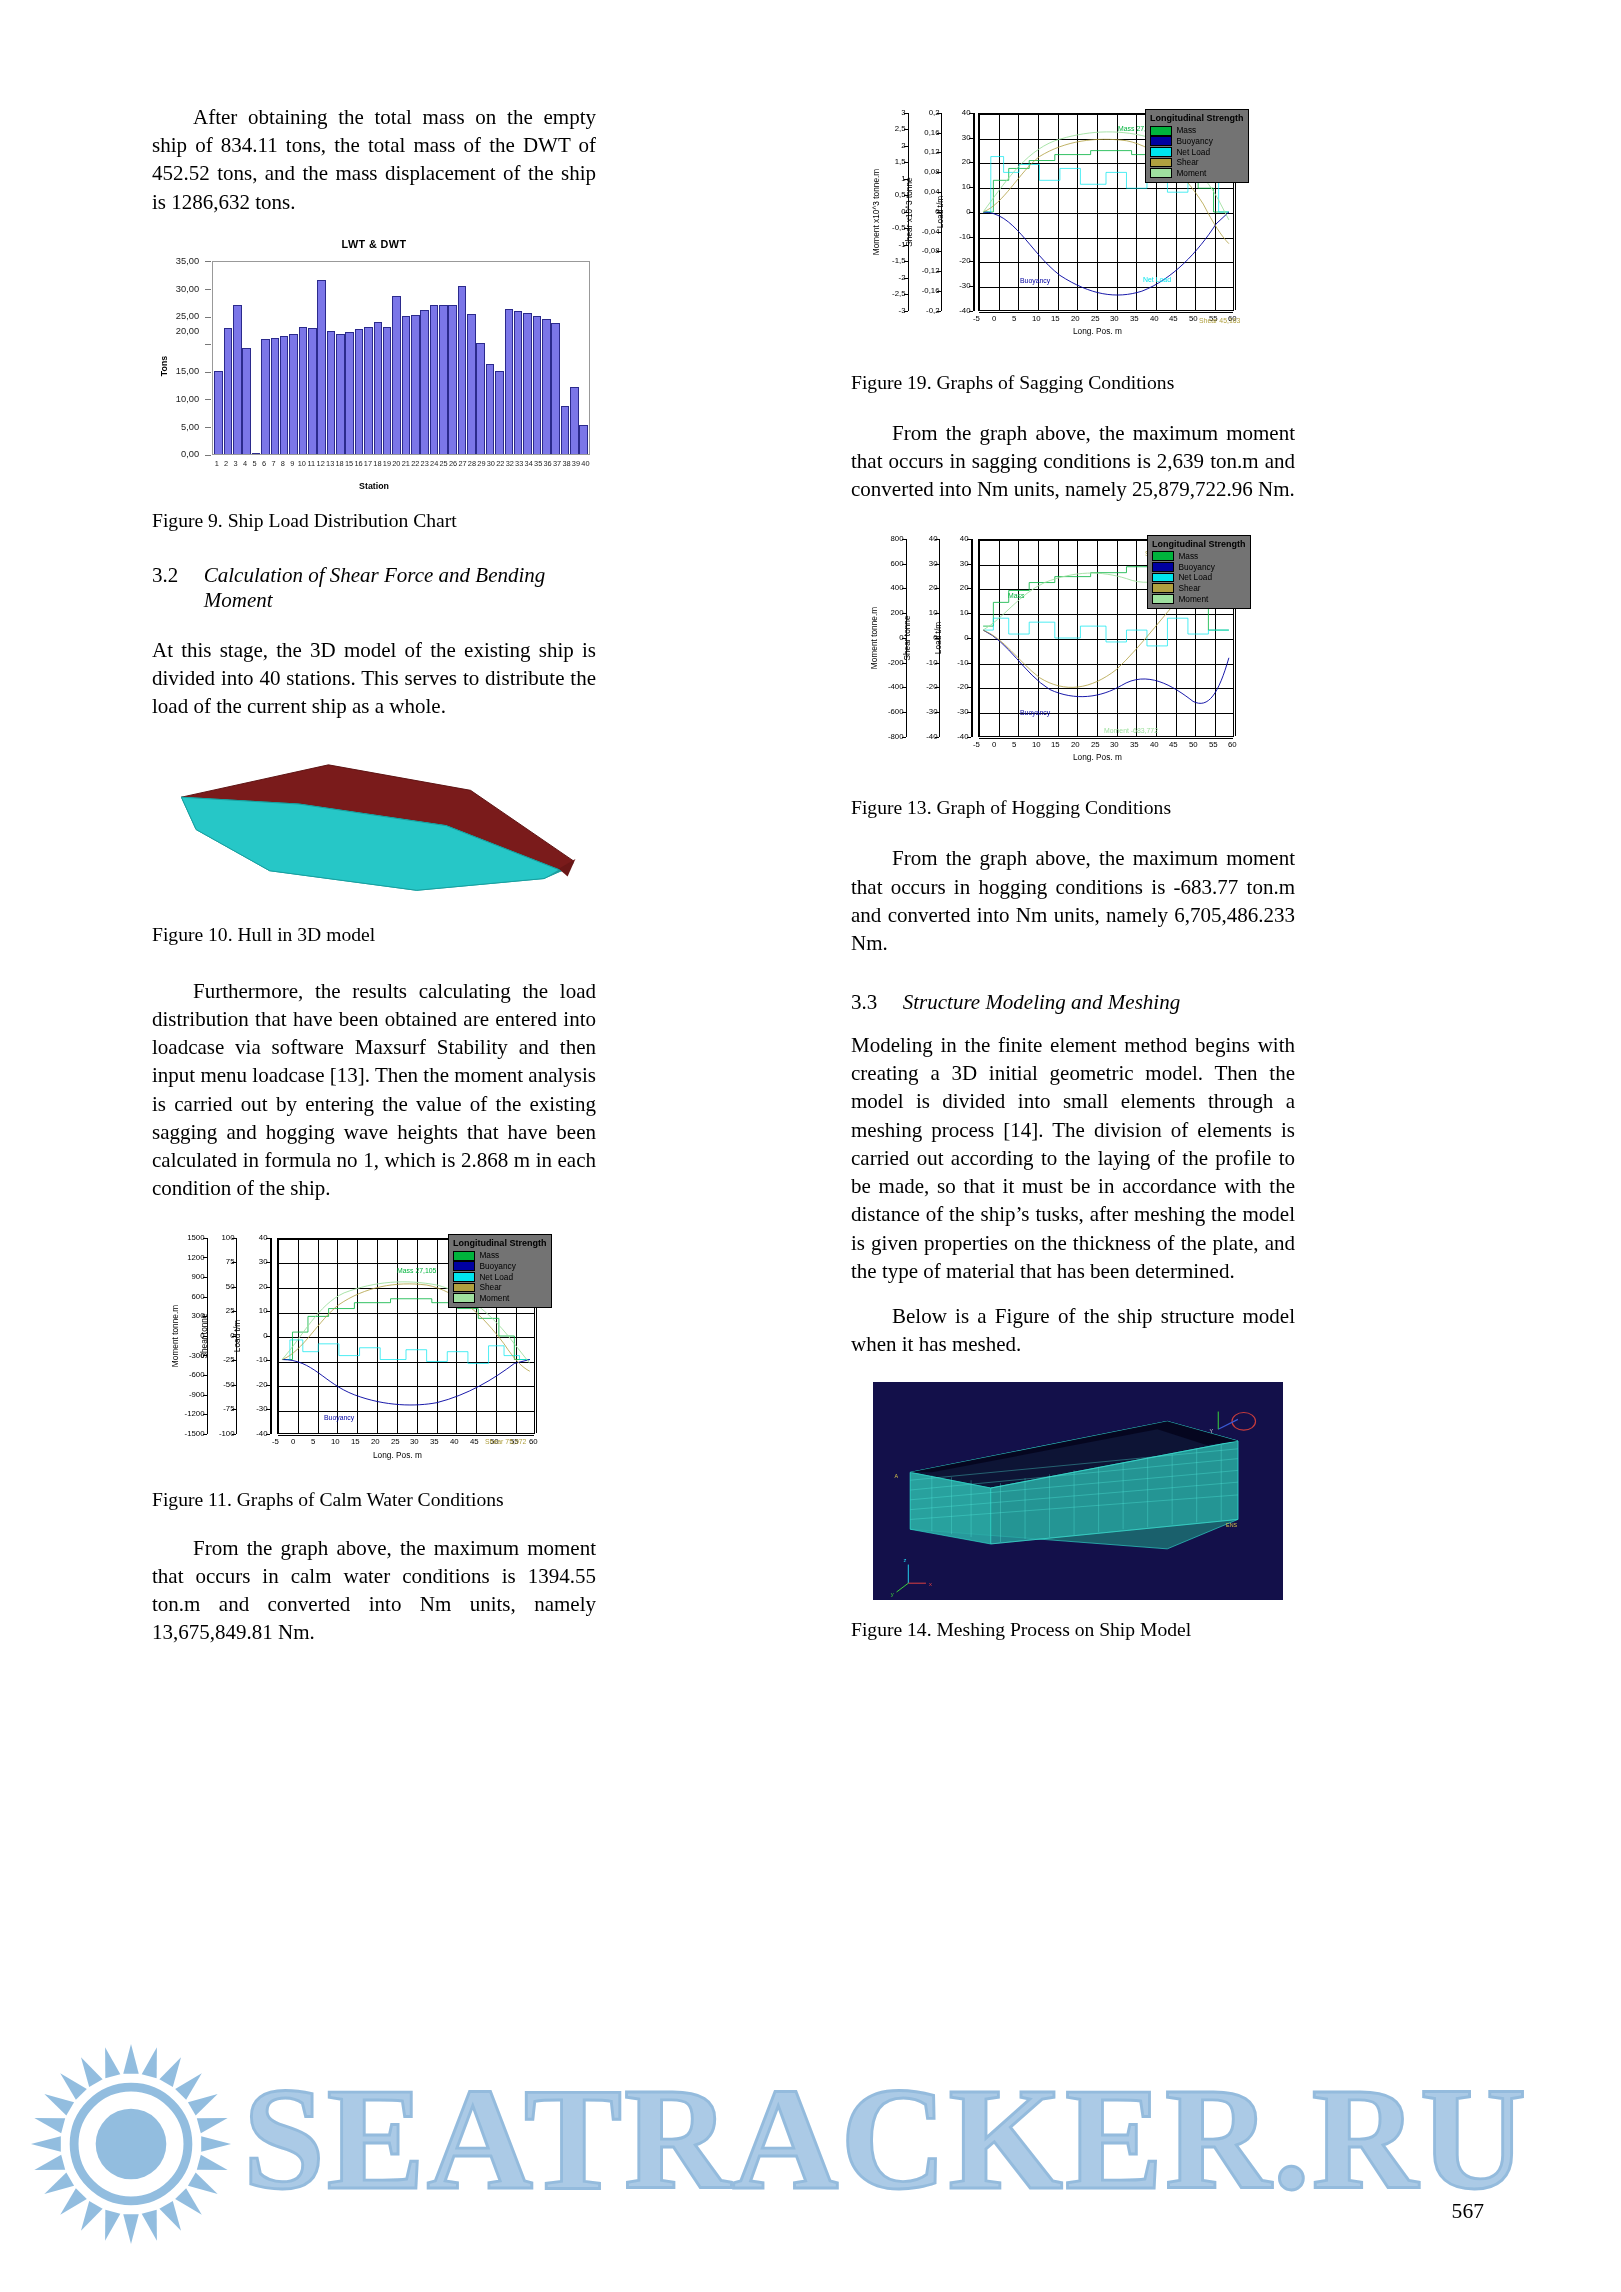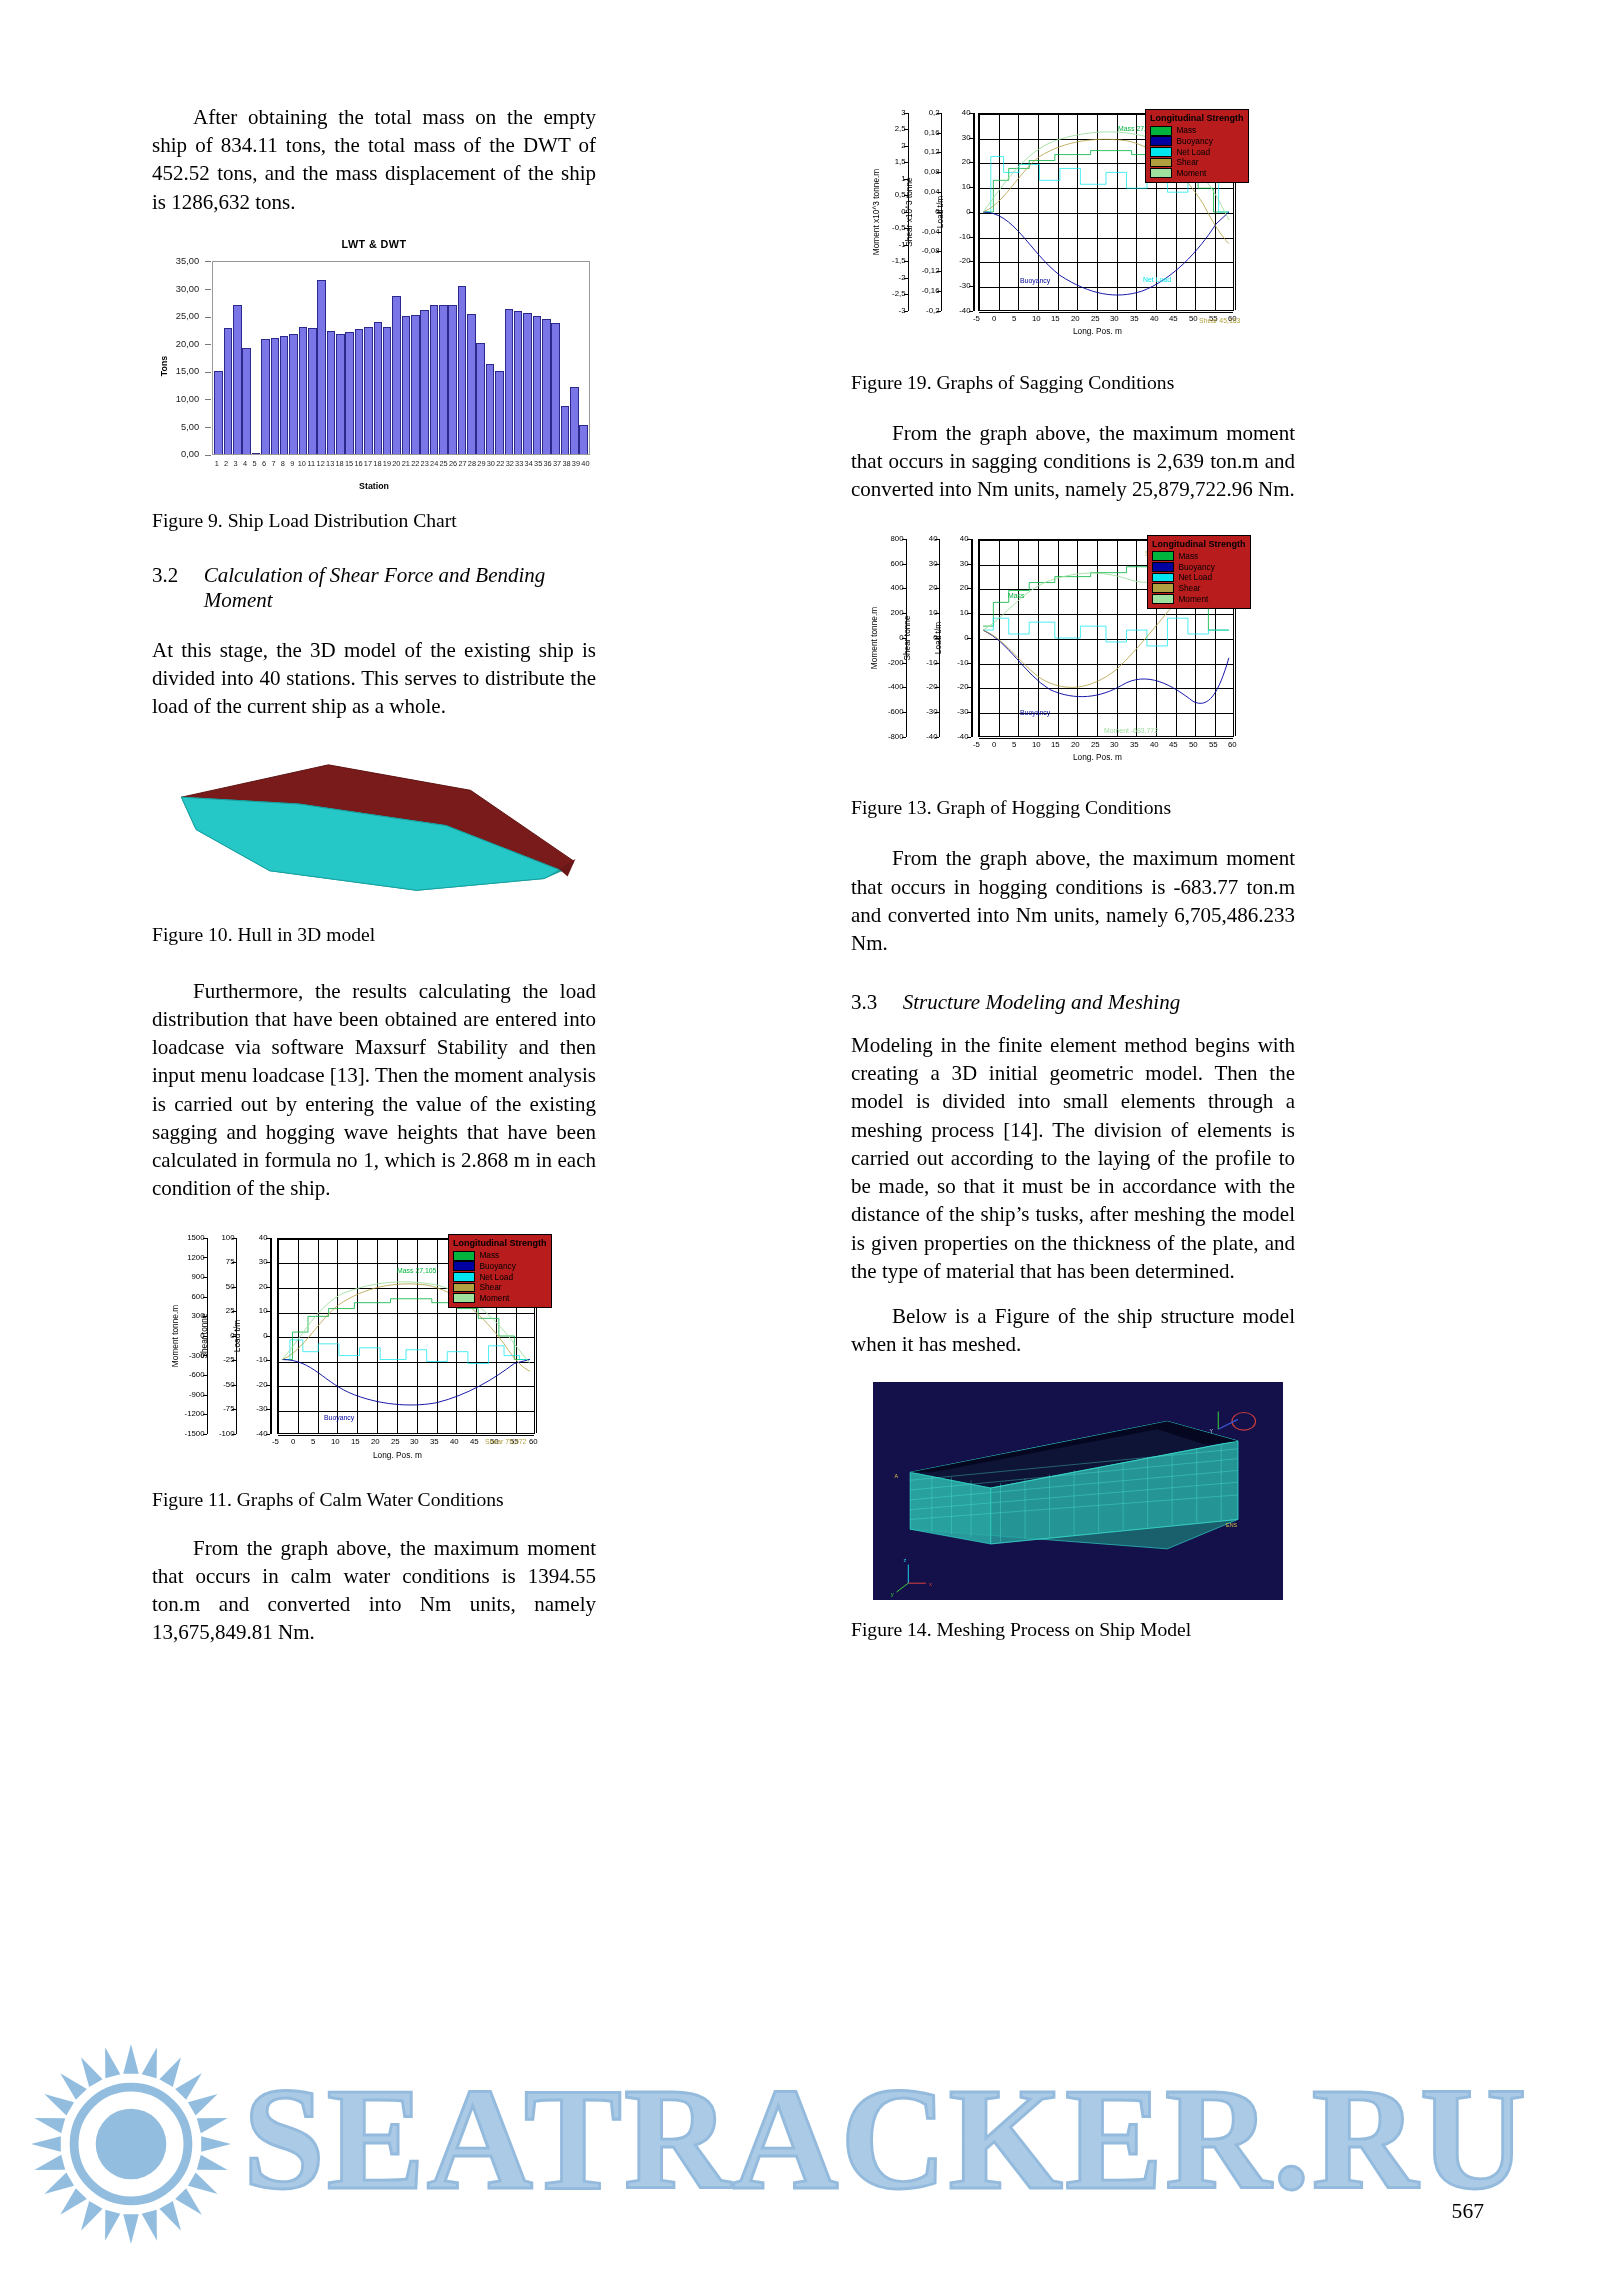--- a/index.html
+++ b/index.html
@@ -131,21 +131,21 @@
   .ms-axis-title{
     position:absolute;
     font-size:8.3px;
     white-space:nowrap;
     transform-origin:left top;
   }
   .ms-tick{position:absolute;font-size:7.8px;color:#000;white-space:nowrap;}
   .ms-legend{
     position:absolute;
     border:1px solid #000;
-    background:#b91c1c;
+    background:#737373;
     padding:2.9px 4.9px 3.9px 3.9px;
     font-size:8.3px;
     line-height:1.28;
   }
   .ms-legend .lg-title{font-weight:bold;font-size:9px;margin-bottom:1px;}
   .ms-legend .lg-row{display:flex;align-items:center;gap:3.9px;}
   .ms-legend .sw{
     width:20.6px;height:7.8px;border:1px solid #000;display:inline-block;
   }
   .ms-datalabel{
@@ -199,21 +199,21 @@
 
     <div style="margin-top:21.6px;">
       <div class="barchart" id="fig9">
         <div class="bc-title">LWT &amp; DWT</div>
         <div class="bc-yaxis-title">Tons</div>
         <div class="bc-ylab" id="fig9-ylab">
             <span style="top: 193px;">0,00</span>
             <span style="top: 166px;">5,00</span>
             <span style="top: 138px;">10,00</span>
             <span style="top: 110px;">15,00</span>
-            <span style="top: 83px;">20,00</span>
+            <span style="top: 70px;">20,00</span>
             <span style="top: 55px;">25,00</span>
             <span style="top: 27.6px;">30,00</span>
             <span style="top: 0px;">35,00</span>
           </div>
         <div class="bc-plot">
           <div class="bc-bars" id="fig9-bars">
               <div class="bar" title="1: 15" style="height: 42.8571%;"></div>
               <div class="bar" title="2: 23" style="height: 65.7143%;"></div>
               <div class="bar" title="3: 27.1" style="height: 77.4286%;"></div>
               <div class="bar" title="4: 19.3" style="height: 55.1429%;"></div>

